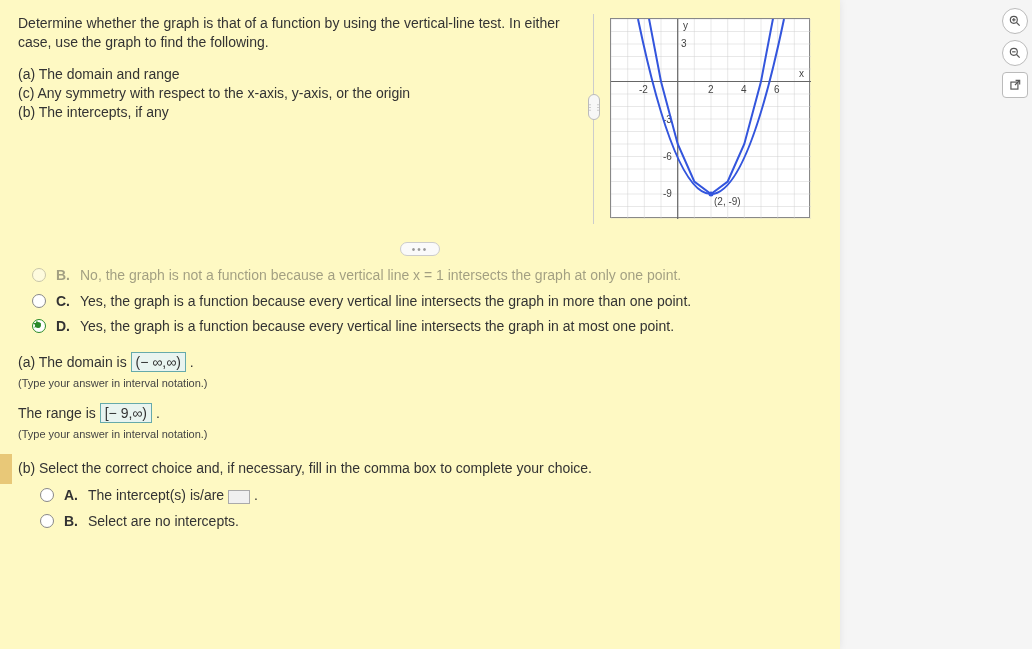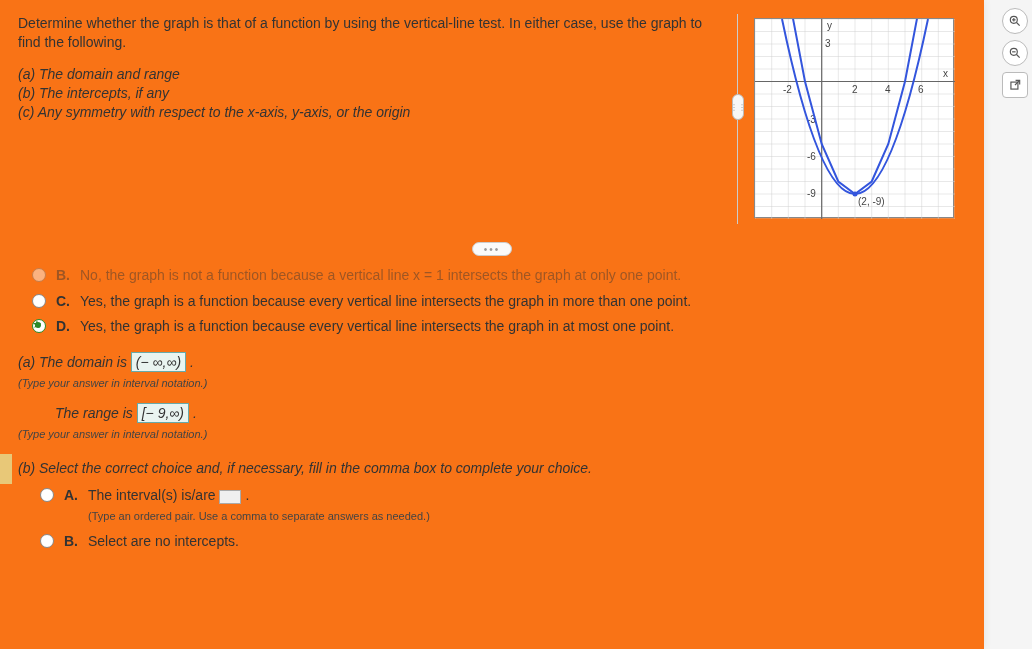--- a/index.html
+++ b/index.html
@@ -7,31 +7,31 @@
     font-family: Arial, Helvetica, sans-serif;
     font-size: 14px;
     color: #333;
     background: #f5f5f5;
     width: 1032px;
     height: 649px;
     position: relative;
     overflow: hidden;
   }
   .page {
-    background: #f97316;
-    width: 984px;
+    background: #fef9c3;
+    width: 840px;
     min-height: 649px;
     padding: 14px 18px 18px 18px;
     position: relative;
     box-shadow: 0 0 8px rgba(0,0,0,0.08);
   }
   .top-row { display: flex; align-items: flex-start; }
   .question-block { flex: 1; padding-right: 10px; }
   .question-block p { margin-bottom: 12px; line-height: 1.35; }
-  .parts { margin-top: 13px; font-style: italic; }
+  .parts { margin-top: 13px; }
   .parts div { line-height: 1.35; }
   .divider-vert {
     width: 0; border-left: 1px solid #ccc;
     height: 210px; margin: 0 8px 0 4px;
     position: relative;
   }
   .drag-handle {
     position: absolute; left: -6px; top: 80px;
     width: 12px; height: 26px;
     border: 1px solid #bbb; border-radius: 6px;
@@ -94,21 +94,21 @@
   }
   .radio.star {
     border-color:#2a8a2a;
   }
   .radio.star::before{
     content:'★'; position:absolute; left:-1px; top:-3px;
     font-size:11px; color:#2a8a2a;
   }
   .choice-letter { font-weight: bold; margin-right: 6px; min-width:18px;}
   .ans-section { margin-top: 16px; }
-  .ans-section p { margin: 4px 0; line-height:1.4;font-style:italic;}
+  .ans-section p { margin: 4px 0; line-height:1.4;}
   .hint { font-size: 11px; color:#444;}
   .boxed {
     border:1px solid #6aa; padding: 1px 4px; background:#e9f4f0;
     font-weight:400;
   }
   .fillbox {
     display:inline-block; width:22px; height:14px;
     border:1px solid #aaa; background:#f0f0f0; vertical-align:middle;
   }
   .sub-choices { margin: 8px 0 0 22px; }
@@ -121,22 +121,22 @@
 </head>
 <body>
 
 <div class="page">
 
   <div class="top-row">
     <div class="question-block">
       <p>Determine whether the graph is that of a function by using the vertical-line test. In either case, use the graph to find the following.</p>
       <div class="parts">
         <div>(a) The domain and range</div>
+        <div>(c) Any symmetry with respect to the x-axis, y-axis, or the origin</div>
         <div>(b) The intercepts, if any</div>
-        <div>(c) Any symmetry with respect to the x-axis, y-axis, or the origin</div>
       </div>
     </div>
 
     <div class="divider-vert">
       <div class="drag-handle">⋮⋮</div>
     </div>
 
     <div class="graph-wrap">
       <div class="graph">
         <svg viewBox="0 0 200 200" width="200" height="200">
@@ -229,39 +229,38 @@
   </div>
 
   <div class="ans-section">
     <p>
       <span>(a) The domain is </span>
       <span class="boxed">(− ∞,∞)</span>
       <span>.</span>
     </p>
     <p class="hint">(Type your answer in interval notation.)</p>
 
-    <p style="margin-top:12px;margin-left:37px;">
+    <p style="margin-top:12px;">
       <span>The range is </span>
       <span class="boxed">[− 9,∞)</span>
       <span>.</span>
     </p>
     <p class="hint">(Type your answer in interval notation.)</p>
   </div>
 
   <div class="ans-section">
     <p>(b) Select the correct choice and, if necessary, fill in the comma box to complete your choice.</p>
     <div class="sub-choices">
       <div class="choice-row">
         <div class="radio"></div>
         <span class="choice-letter">A.</span>
         <span>
-          <span>The interval(s) is/are </span>
+          <span>The intercept(s) is/are </span>
           <span class="fillbox"></span>
           <span>.</span><br>
-          <span class="hint">(Type an ordered pair. Use a comma to separate answers as needed.)</span>
         </span>
       </div>
       <div class="choice-row">
         <div class="radio"></div>
         <span class="choice-letter">B.</span>
         <span>Select are no intercepts.</span>
       </div>
     </div>
   </div>
 

